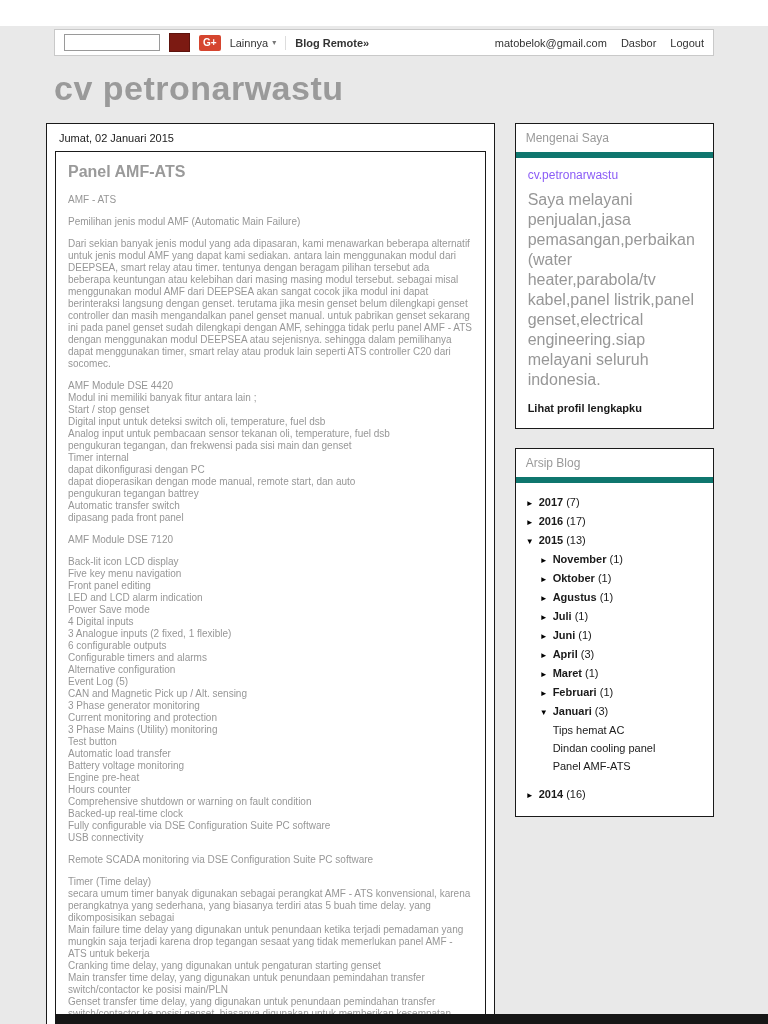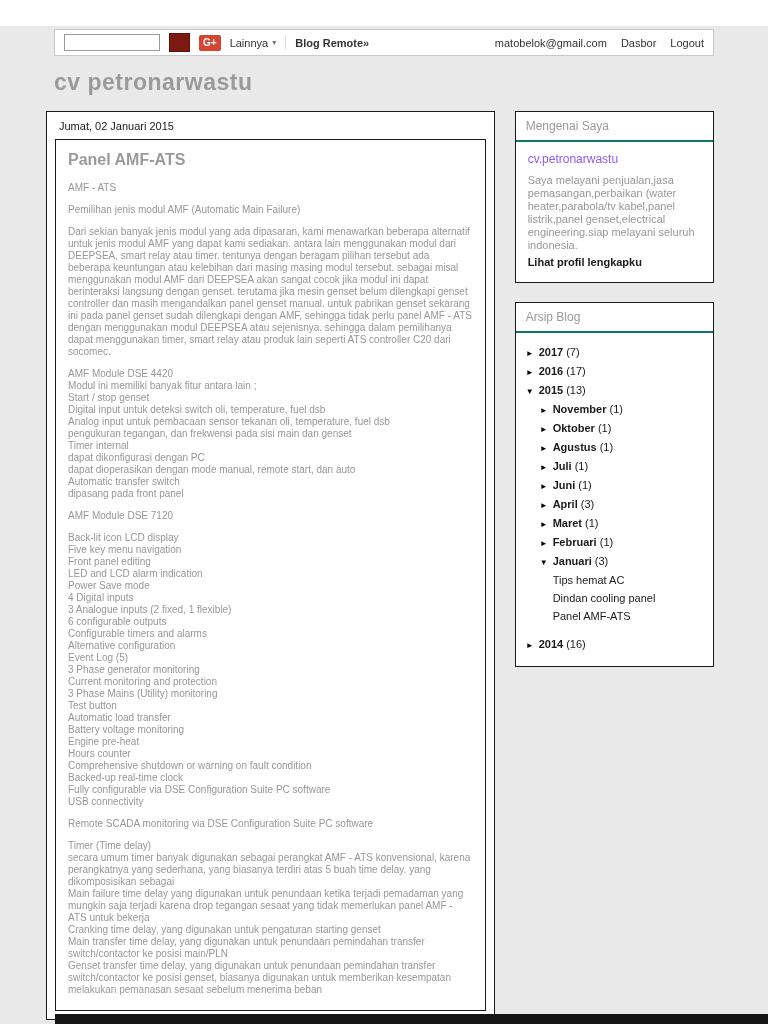--- a/index.html
+++ b/index.html
@@ -19,39 +19,39 @@
   .search-input { width:96px; height:17px; border:1px solid #9a9a9a; font-size:11px; padding:0 3px; background:#fff; }
   .search-btn { width:21px; height:19px; background:#7c1a12; border:1px solid #5d130d; cursor:pointer; }
   .gplus { background:#d5452f; color:#fff; font-weight:bold; font-size:10px; line-height:10px; padding:3px 4px; border-radius:2px; cursor:pointer; }
   .nav-link { cursor:pointer; }
   .bold { font-weight:bold; }
   .chev { font-size:8px; color:#777; margin-left:-5px; }
   .divider { width:1px; height:14px; background:#ddd; }
   .nav-right { margin-left:auto; display:flex; gap:14px; align-items:center;justify-content:space-between; }
 
   
-  .blog-title { font-size:23px; font-weight:bold; color:#9a9a9a; margin:13px 0 15px 0; letter-spacing:0.5px; cursor:pointer; }
+  .blog-title { font-size:34px; font-weight:bold; color:#9a9a9a; margin:13px 0 15px 0; letter-spacing:0.5px; cursor:pointer; }
 
   
   .columns { display:flex; align-items:flex-start; gap:20px; }
 
   .main-col { width:450px; margin-left:-8px; background:#fff; border:1px solid #1a1a1a; padding:0 8px 8px 8px; }
   .post-date { padding:8px 4px 7px 4px; font-size:11px; font-weight:normal; color:#1a1a1a; }
   .post-box { border:1px solid #1a1a1a; padding:11px 12px 14px 12px; background:#fff; }
   .post-title { font-size:16px; font-weight:bold; color:#9a9a9a; margin-bottom:13px; cursor:pointer; }
   .body-line { font-size:10px; line-height:12px; min-height:12px; color:#979797; }
   .body-line.blank { height:10px; min-height:10px; }
 
   
   .sidebar { width:200px; display:flex; flex-direction:column; gap:19px; }
   .widget { border:1px solid #1a1a1a; background:#fff; }
-  .widget-title { padding:7px 10px; font-size:12px; color:#9a9a9a; border-bottom:2px solid #0f766e; }
+  .widget-title { padding:7px 10px; font-size:12px; color:#9a9a9a; border-bottom:6px solid #0f766e; }
   .about { padding:10px 12px 14px 12px; }
   .about-name { font-size:12px; color:#8b5cf6; margin-bottom:8px; cursor:pointer; }
-  .about-desc { font-size:11px; color:#979797; line-height:13px; margin-bottom:4px; }
+  .about-desc { font-size:16px; color:#979797; line-height:20px; margin-bottom:12px; }
   .profile-link { font-size:11px; color:#1a1a1a; font-weight:bold; cursor:pointer; }
 
   .archive { padding:8px 10px 14px 10px; }
   .archive-row { display:flex; align-items:baseline; font-size:11px; line-height:13px; margin-top:5px; color:#1a1a1a; }
   .archive-row.level-1 { margin-left:0; }
   .archive-row.level-2 { margin-left:14px; }
   .archive-row.level-3 { margin-left:27px; }
   .archive-row.spacer-before { margin-top:15px; }
   .arrow { font-size:8px; width:13px; display:inline-block; color:#000; cursor:pointer; flex:none; }
   .archive-link { font-weight:bold; color:#1a1a1a; cursor:pointer; }
@@ -99,36 +99,38 @@
             <div class="body-line blank"></div>
             <div class="body-line">AMF Module DSE 4420</div>
             <div class="body-line">Modul ini memiliki banyak fitur antara lain ;</div>
             <div class="body-line">Start / stop genset</div>
             <div class="body-line">Digital input untuk deteksi switch oli, temperature, fuel dsb</div>
             <div class="body-line">Analog input untuk pembacaan sensor tekanan oli, temperature, fuel dsb</div>
             <div class="body-line">pengukuran tegangan, dan frekwensi pada sisi main dan genset</div>
             <div class="body-line">Timer internal</div>
             <div class="body-line">dapat dikonfigurasi dengan PC</div>
             <div class="body-line">dapat dioperasikan dengan mode manual, remote start, dan auto</div>
+            <div class="body-line">pengukuran tegangan battrey</div>
             <div class="body-line">Automatic transfer switch</div>
             <div class="body-line">dipasang pada front panel</div>
             <div class="body-line blank"></div>
             <div class="body-line">AMF Module DSE 7120</div>
             <div class="body-line blank"></div>
             <div class="body-line">Back-lit icon LCD display</div>
             <div class="body-line">Five key menu navigation</div>
             <div class="body-line">Front panel editing</div>
             <div class="body-line">LED and LCD alarm indication</div>
             <div class="body-line">Power Save mode</div>
             <div class="body-line">4 Digital inputs</div>
             <div class="body-line">3 Analogue inputs (2 fixed, 1 flexible)</div>
             <div class="body-line">6 configurable outputs</div>
             <div class="body-line">Configurable timers and alarms</div>
             <div class="body-line">Alternative configuration</div>
             <div class="body-line">Event Log (5)</div>
+            <div class="body-line">CAN and Magnetic Pick up / Alt. sensing</div>
             <div class="body-line">3 Phase generator monitoring</div>
             <div class="body-line">Current monitoring and protection</div>
             <div class="body-line">3 Phase Mains (Utility) monitoring</div>
             <div class="body-line">Test button</div>
             <div class="body-line">Automatic load transfer</div>
             <div class="body-line">Battery voltage monitoring</div>
             <div class="body-line">Engine pre-heat</div>
             <div class="body-line">Hours counter</div>
             <div class="body-line">Comprehensive shutdown or warning on fault condition</div>
             <div class="body-line">Backed-up real-time clock</div>

